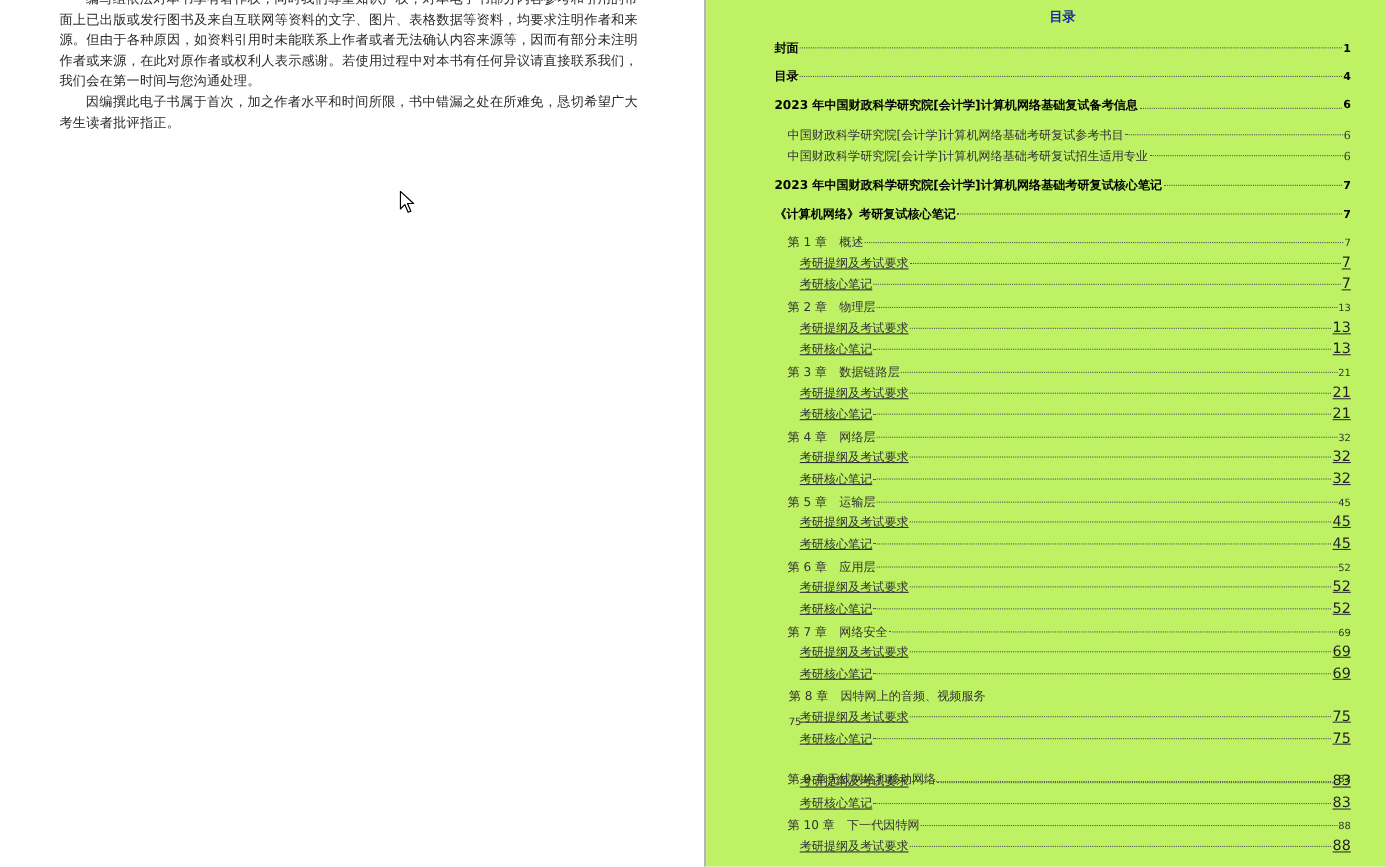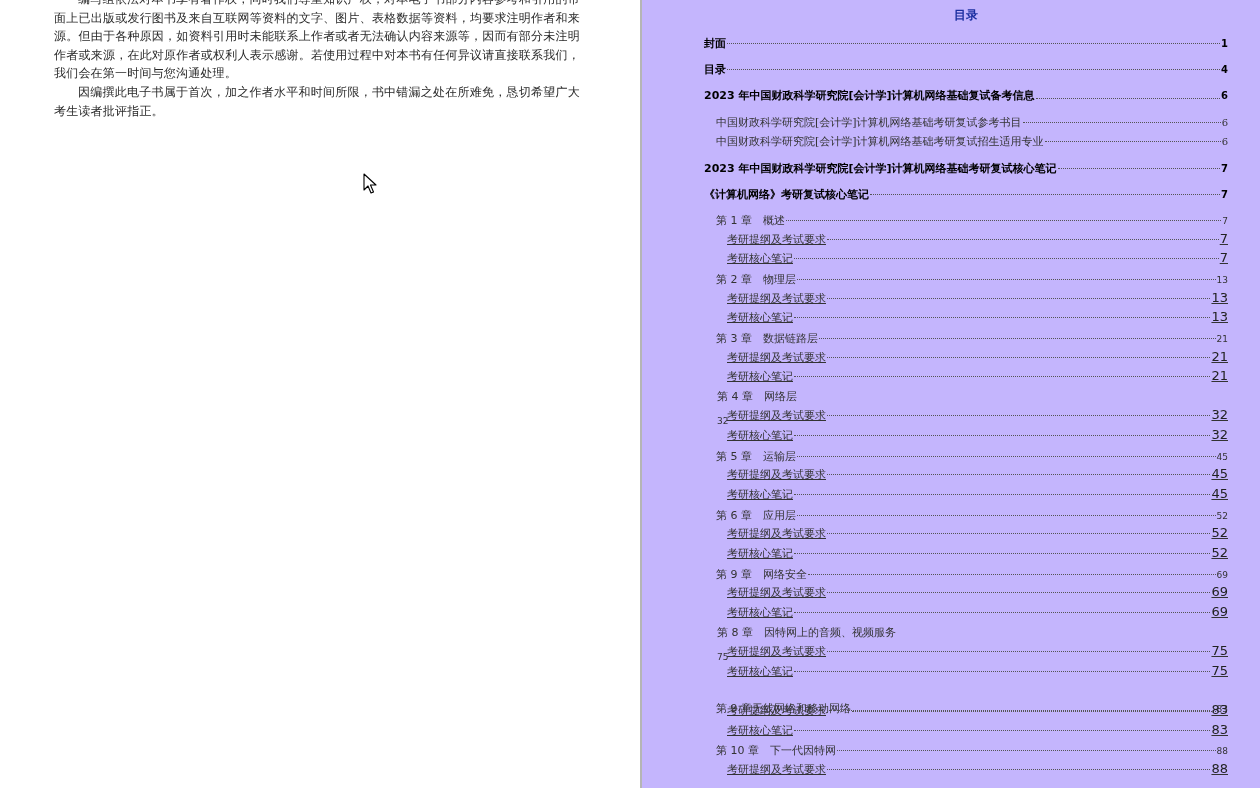--- a/index.html
+++ b/index.html
@@ -32,21 +32,21 @@
     width: 2px;
     height: 788px;
     background: #b5b5b5;
   }
   .page-right {
     position: absolute;
     left: 642px;
     top: 0;
     width: 618px;
     height: 788px;
-    background: #c4b5fd;
+    background: #bef264;
   }
   .para-block {
     position: absolute;
     left: 54px;
     top: -10px;
     width: 526px;
     font-size: 12px;
     color: #2a2a2a;
     line-height: 18.6px;
     text-align: justify;
@@ -219,21 +219,21 @@
         <div class="toc-row lvl-sub" style="top: 349px;">
           <span class="label">考研提纲及考试要求</span>
           <span class="dots"></span>
           <span class="page">21</span>
         </div>
         <div class="toc-row lvl-sub" style="top: 368px;">
           <span class="label">考研核心笔记</span>
           <span class="dots"></span>
           <span class="page">21</span>
         </div>
-        <div class="toc-row lvl-ch" style="top: 389px; flex-direction: column;">
+        <div class="toc-row lvl-ch" style="top: 389px;">
           <span class="label">第 4 章　网络层</span>
           <span class="dots"></span>
           <span class="page">32</span>
         </div>
         <div class="toc-row lvl-sub" style="top: 407px;">
           <span class="label">考研提纲及考试要求</span>
           <span class="dots"></span>
           <span class="page">32</span>
         </div>
         <div class="toc-row lvl-sub" style="top: 427px;">
@@ -265,21 +265,21 @@
           <span class="label">考研提纲及考试要求</span>
           <span class="dots"></span>
           <span class="page">52</span>
         </div>
         <div class="toc-row lvl-sub" style="top: 545px;">
           <span class="label">考研核心笔记</span>
           <span class="dots"></span>
           <span class="page">52</span>
         </div>
         <div class="toc-row lvl-ch" style="top: 566px;">
-          <span class="label">第 9 章　网络安全</span>
+          <span class="label">第 7 章　网络安全</span>
           <span class="dots"></span>
           <span class="page">69</span>
         </div>
         <div class="toc-row lvl-sub" style="top: 584px;">
           <span class="label">考研提纲及考试要求</span>
           <span class="dots"></span>
           <span class="page">69</span>
         </div>
         <div class="toc-row lvl-sub" style="top: 604px;">
           <span class="label">考研核心笔记</span>

